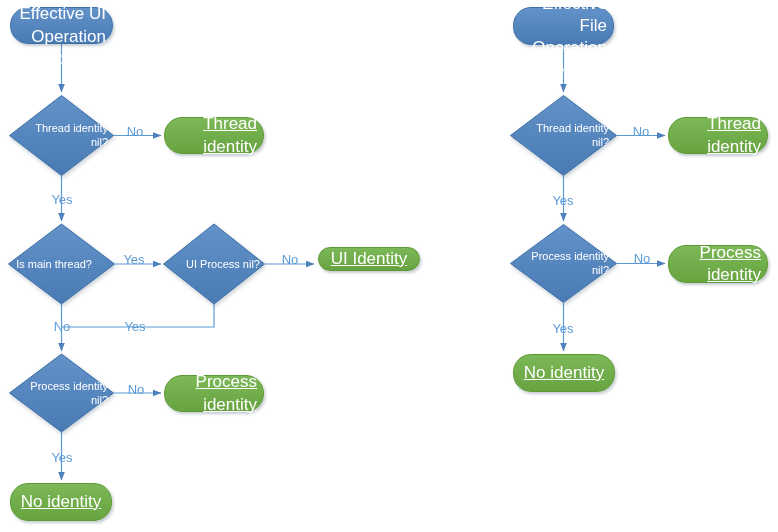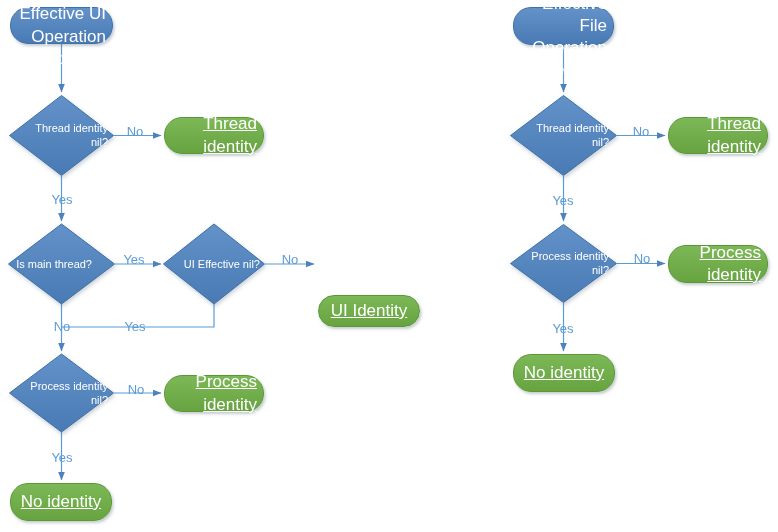--- a/index.html
+++ b/index.html
@@ -67,21 +67,21 @@
     <polygon class="decision" points="563.5,95.5 616.5,135.5 563.5,175.5 510.5,135.5"></polygon>
     <polygon class="decision" points="563.5,224.5 616.5,263.5 563.5,302.5 510.5,263.5"></polygon>
   </svg>
 
   <div class="term blue" style="left:10px;top:7px;width:103px;height:37px;">
     <span>Get Effective UI Operation Identity</span>
   </div>
   <div class="term green" style="left:164px;top:117px;width:100px;height:37px;">
     <span>Thread identity</span>
   </div>
-  <div class="term green" style="left:318px;top:247px;width:102px;height:32px;margin-top:48px;">
+  <div class="term green" style="left:318px;top:247px;width:102px;height:24px;">
     <span>UI Identity</span>
   </div>
   <div class="term green" style="left:164px;top:375px;width:100px;height:37px;">
     <span>Process identity</span>
   </div>
   <div class="term green" style="left:10px;top:483px;width:102px;height:38px;">
     <span>No identity</span>
   </div>
 
   <div class="term blue" style="left:513px;top:7px;width:101px;height:38px;">
@@ -92,21 +92,21 @@
   </div>
   <div class="term green" style="left:668px;top:245px;width:100px;height:38px;">
     <span>Process identity</span>
   </div>
   <div class="term green" style="left:513px;top:354px;width:102px;height:38px;">
     <span>No identity</span>
   </div>
 
   <div class="dlabel" style="left:62px;top:135px;">Thread identity nil?</div>
   <div class="dlabel" style="left:46px;top:264px;">Is main thread?</div>
-  <div class="dlabel" style="left:214px;top:264px;">UI Effective nil?</div>
+  <div class="dlabel" style="left:214px;top:264px;">UI Process nil?</div>
   <div class="dlabel" style="left:62px;top:393px;">Process identity nil?</div>
   <div class="dlabel" style="left:563px;top:135px;">Thread identity nil?</div>
   <div class="dlabel" style="left:563px;top:263px;">Process identity nil?</div>
 
   <span class="elabel" style="left:135px;top:131px;">No</span>
   <span class="elabel" style="left:62px;top:199px;">Yes</span>
   <span class="elabel" style="left:134px;top:259px;">Yes</span>
   <span class="elabel" style="left:290px;top:259px;">No</span>
   <span class="elabel" style="left:62px;top:326px;">No</span>
   <span class="elabel" style="left:135px;top:326px;">Yes</span>

